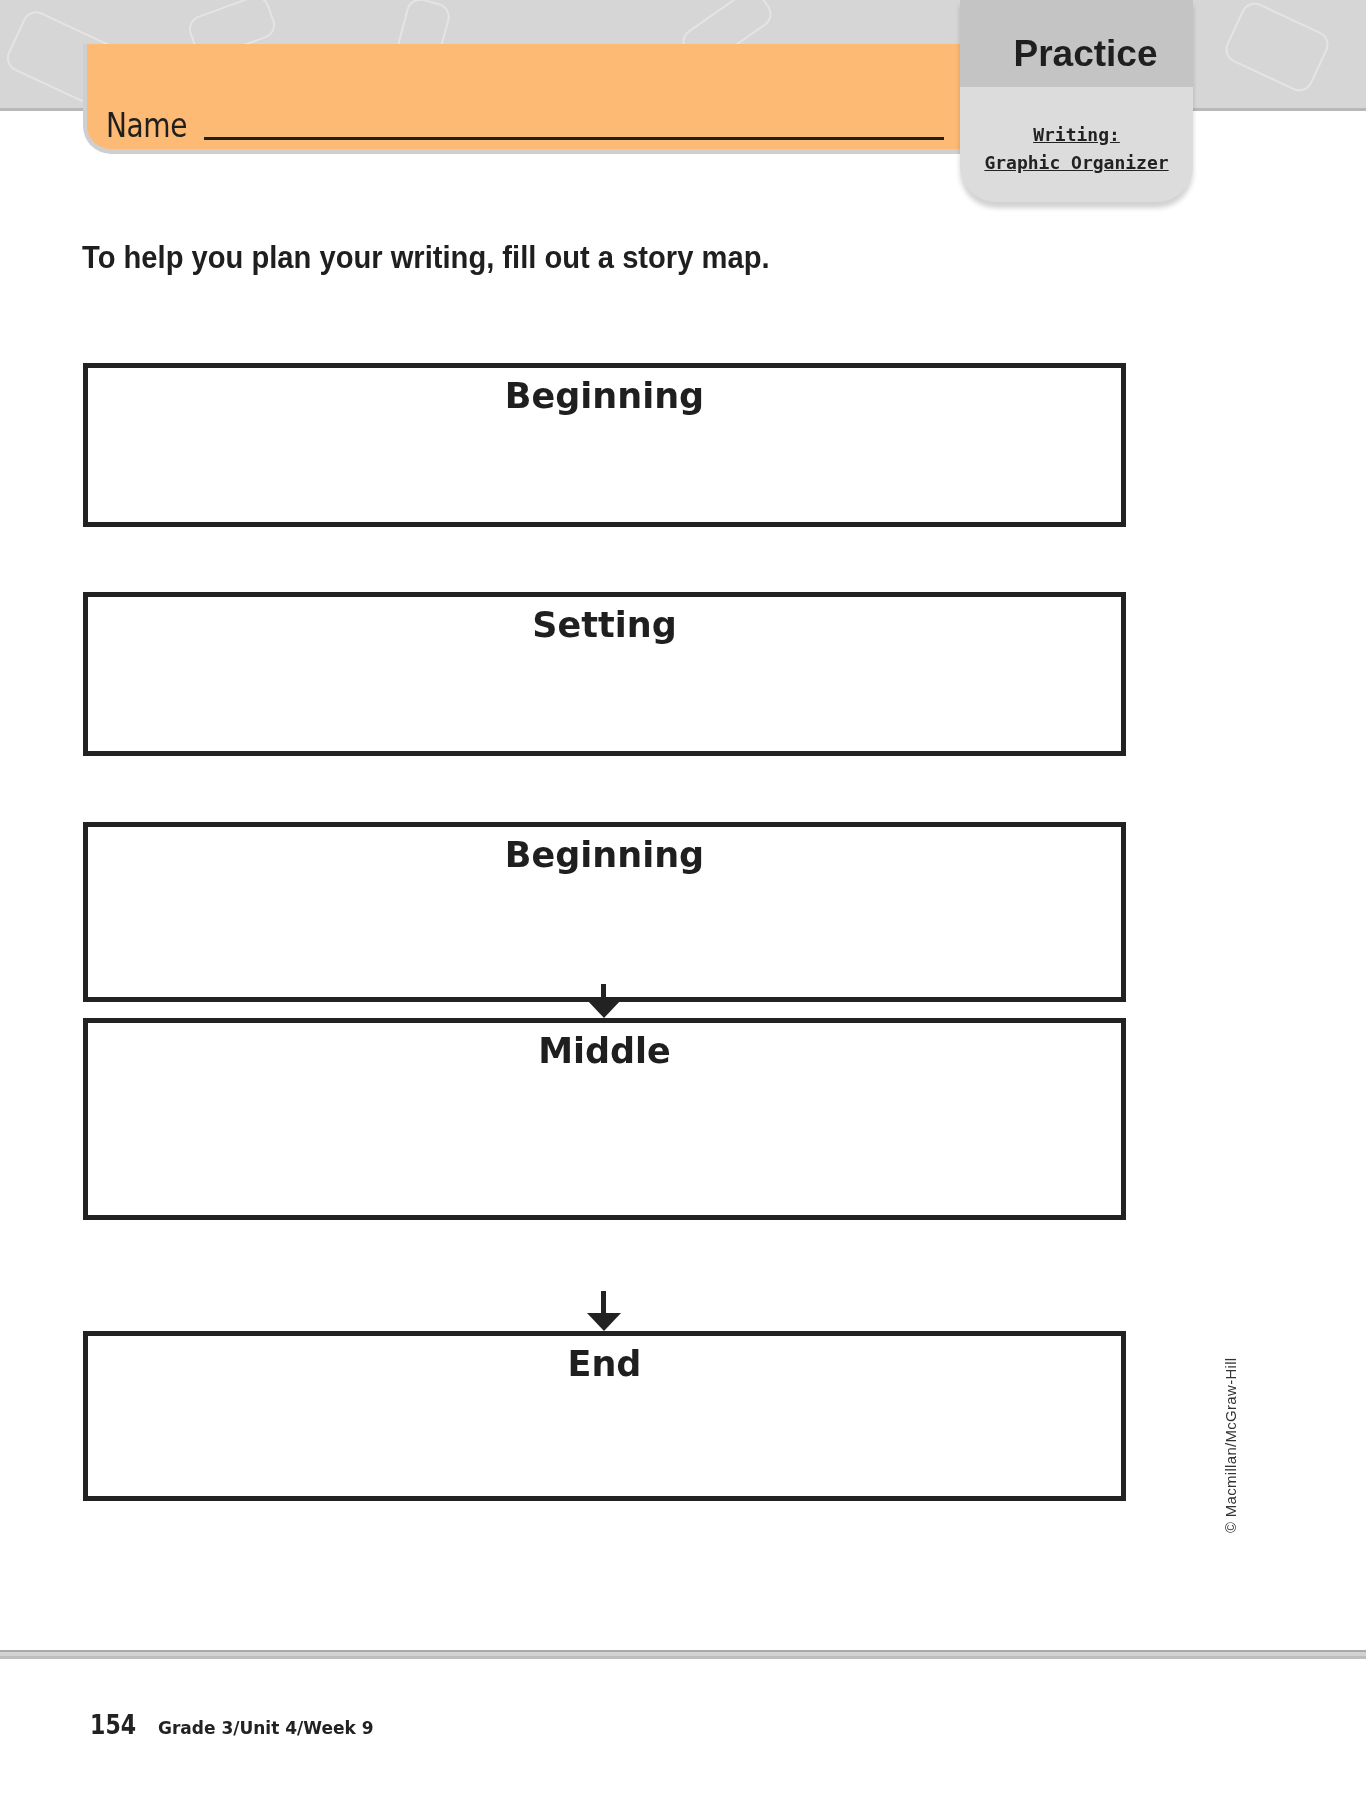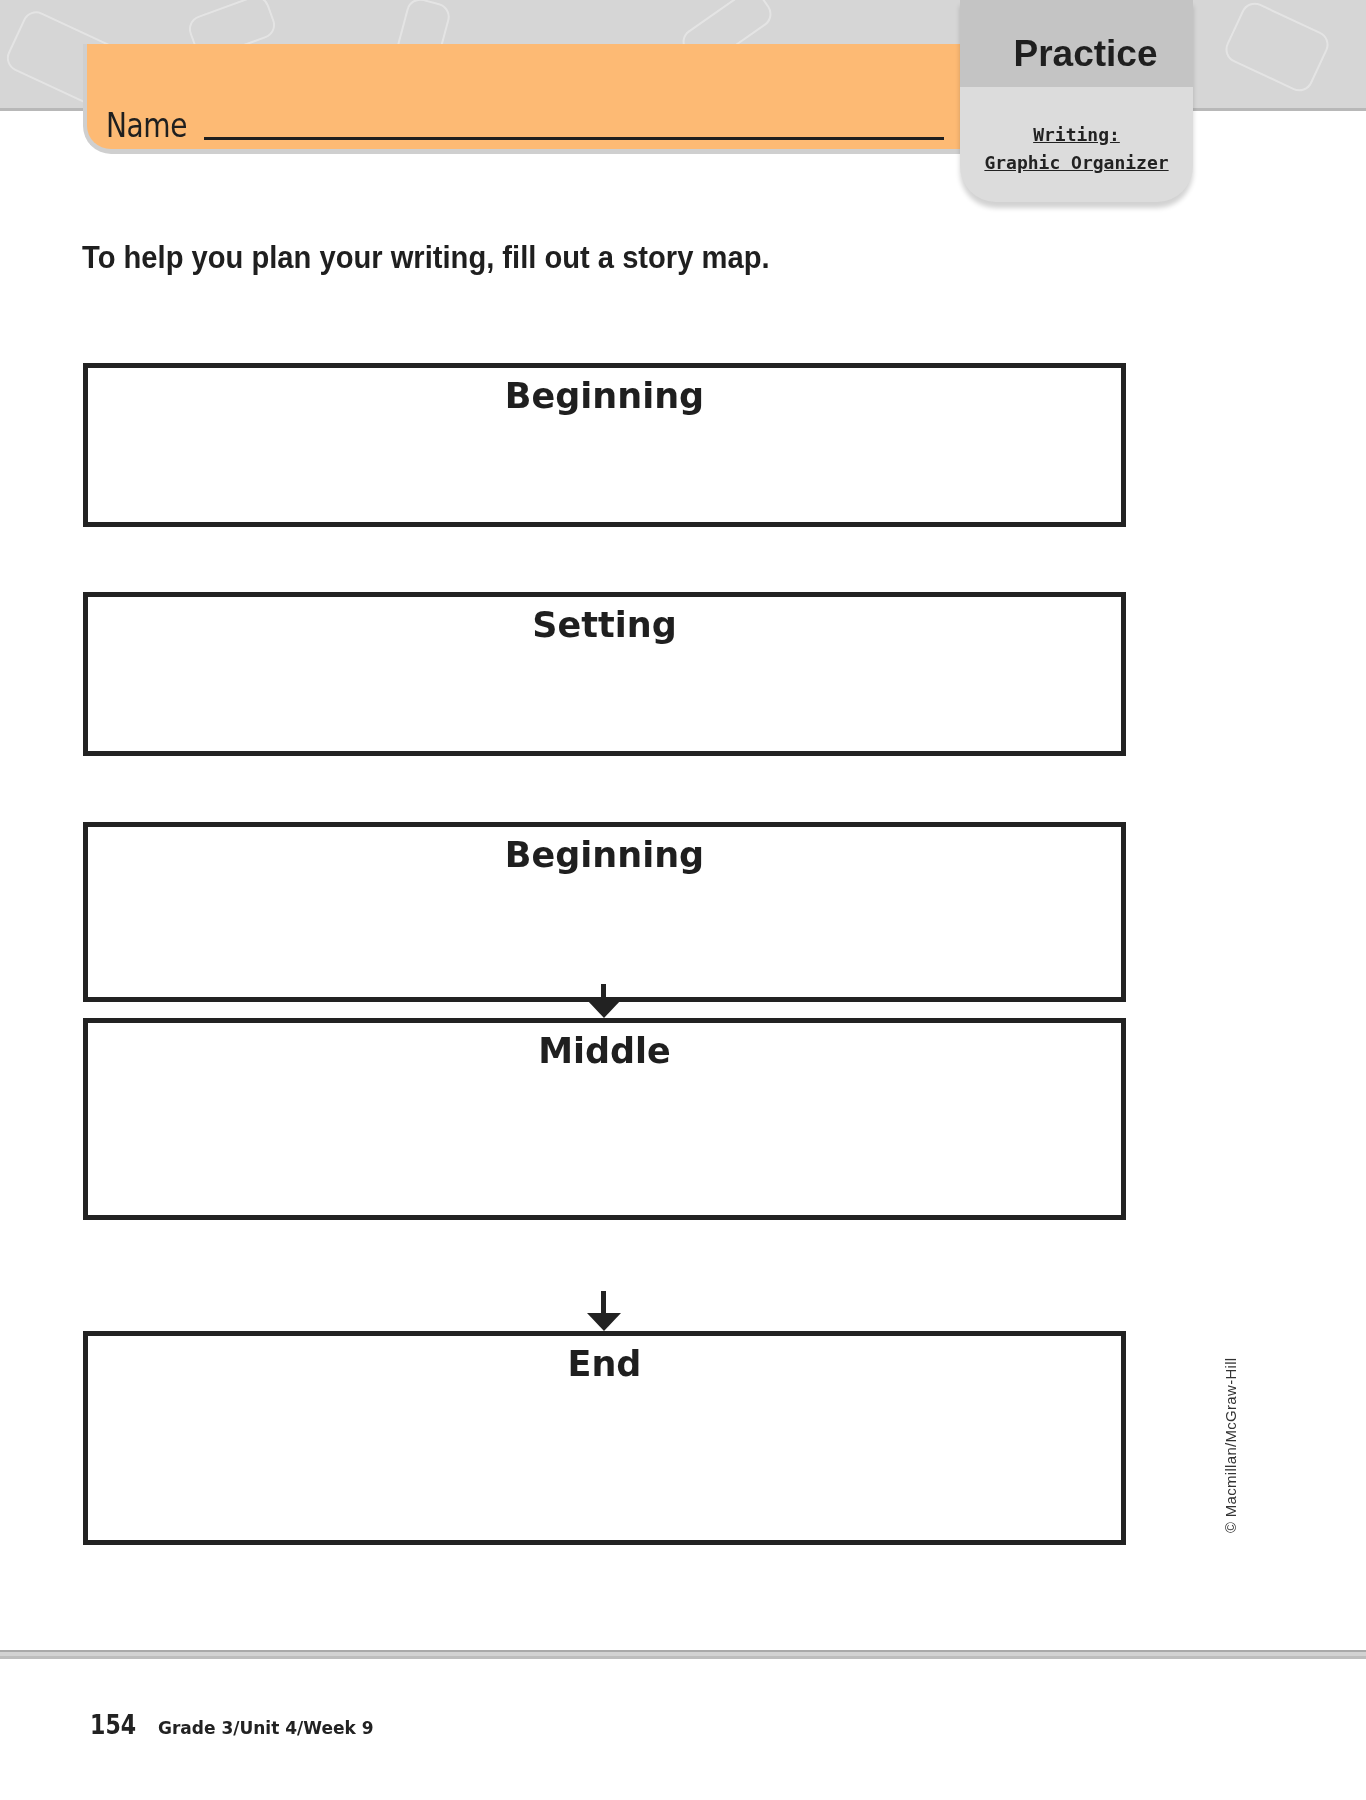--- a/index.html
+++ b/index.html
@@ -70,21 +70,21 @@
 
 <div class="box" style="top:1018px;height:202px;">
   <div class="box-title">Middle</div>
 </div>
 
 <div class="arrow" style="top:1291px;height:42px;">
   <div class="shaft" style="height:24px;"></div>
   <div class="head" style="top:22px;"></div>
 </div>
 
-<div class="box" style="top:1331px;height:214px;">
+<div class="box" style="top:1331px;height:170px;">
   <div class="box-title">End</div>
 </div>
 
 <div class="copyright">© Macmillan/McGraw-Hill</div>
 
 <div class="footer-rule"></div>
 <div class="page-num">154</div>
 <div class="grade-label">Grade 3/Unit 4/Week 9</div>
 
 </body></html>

